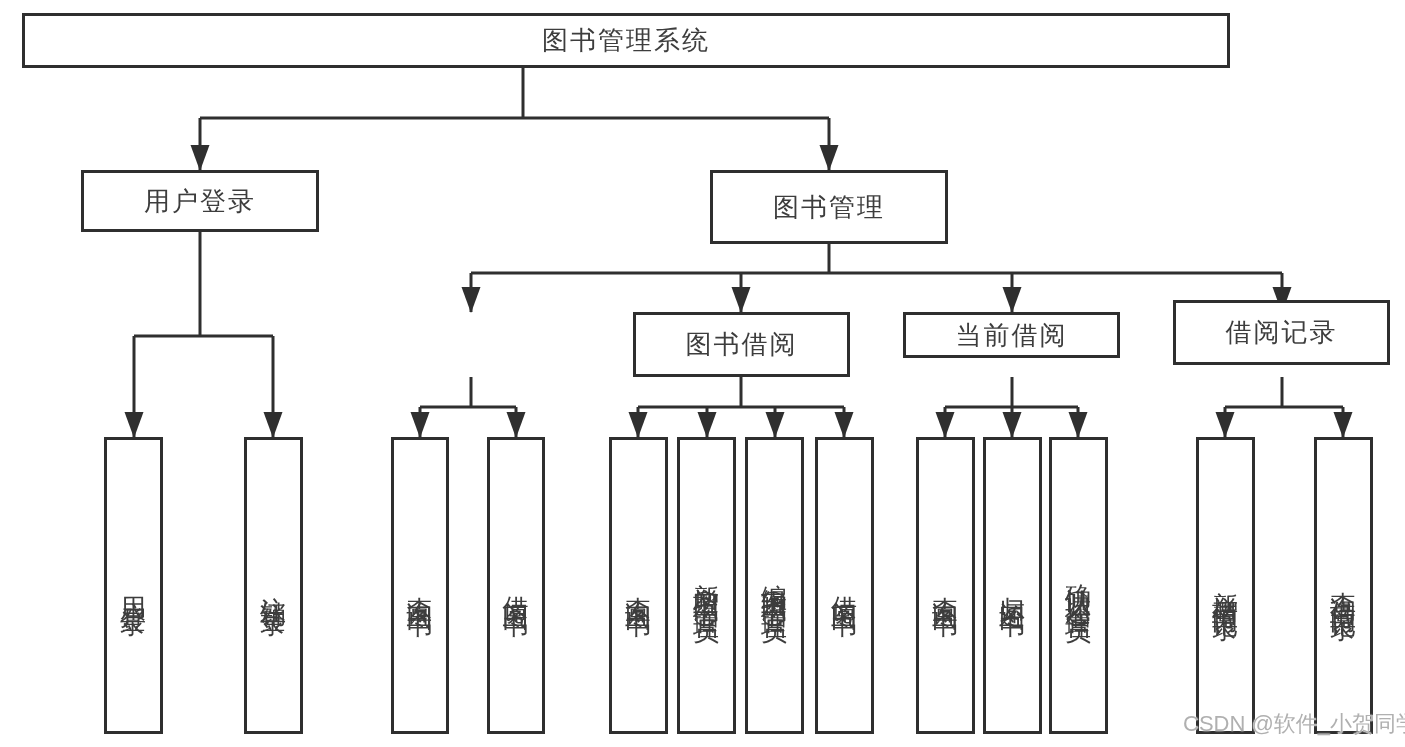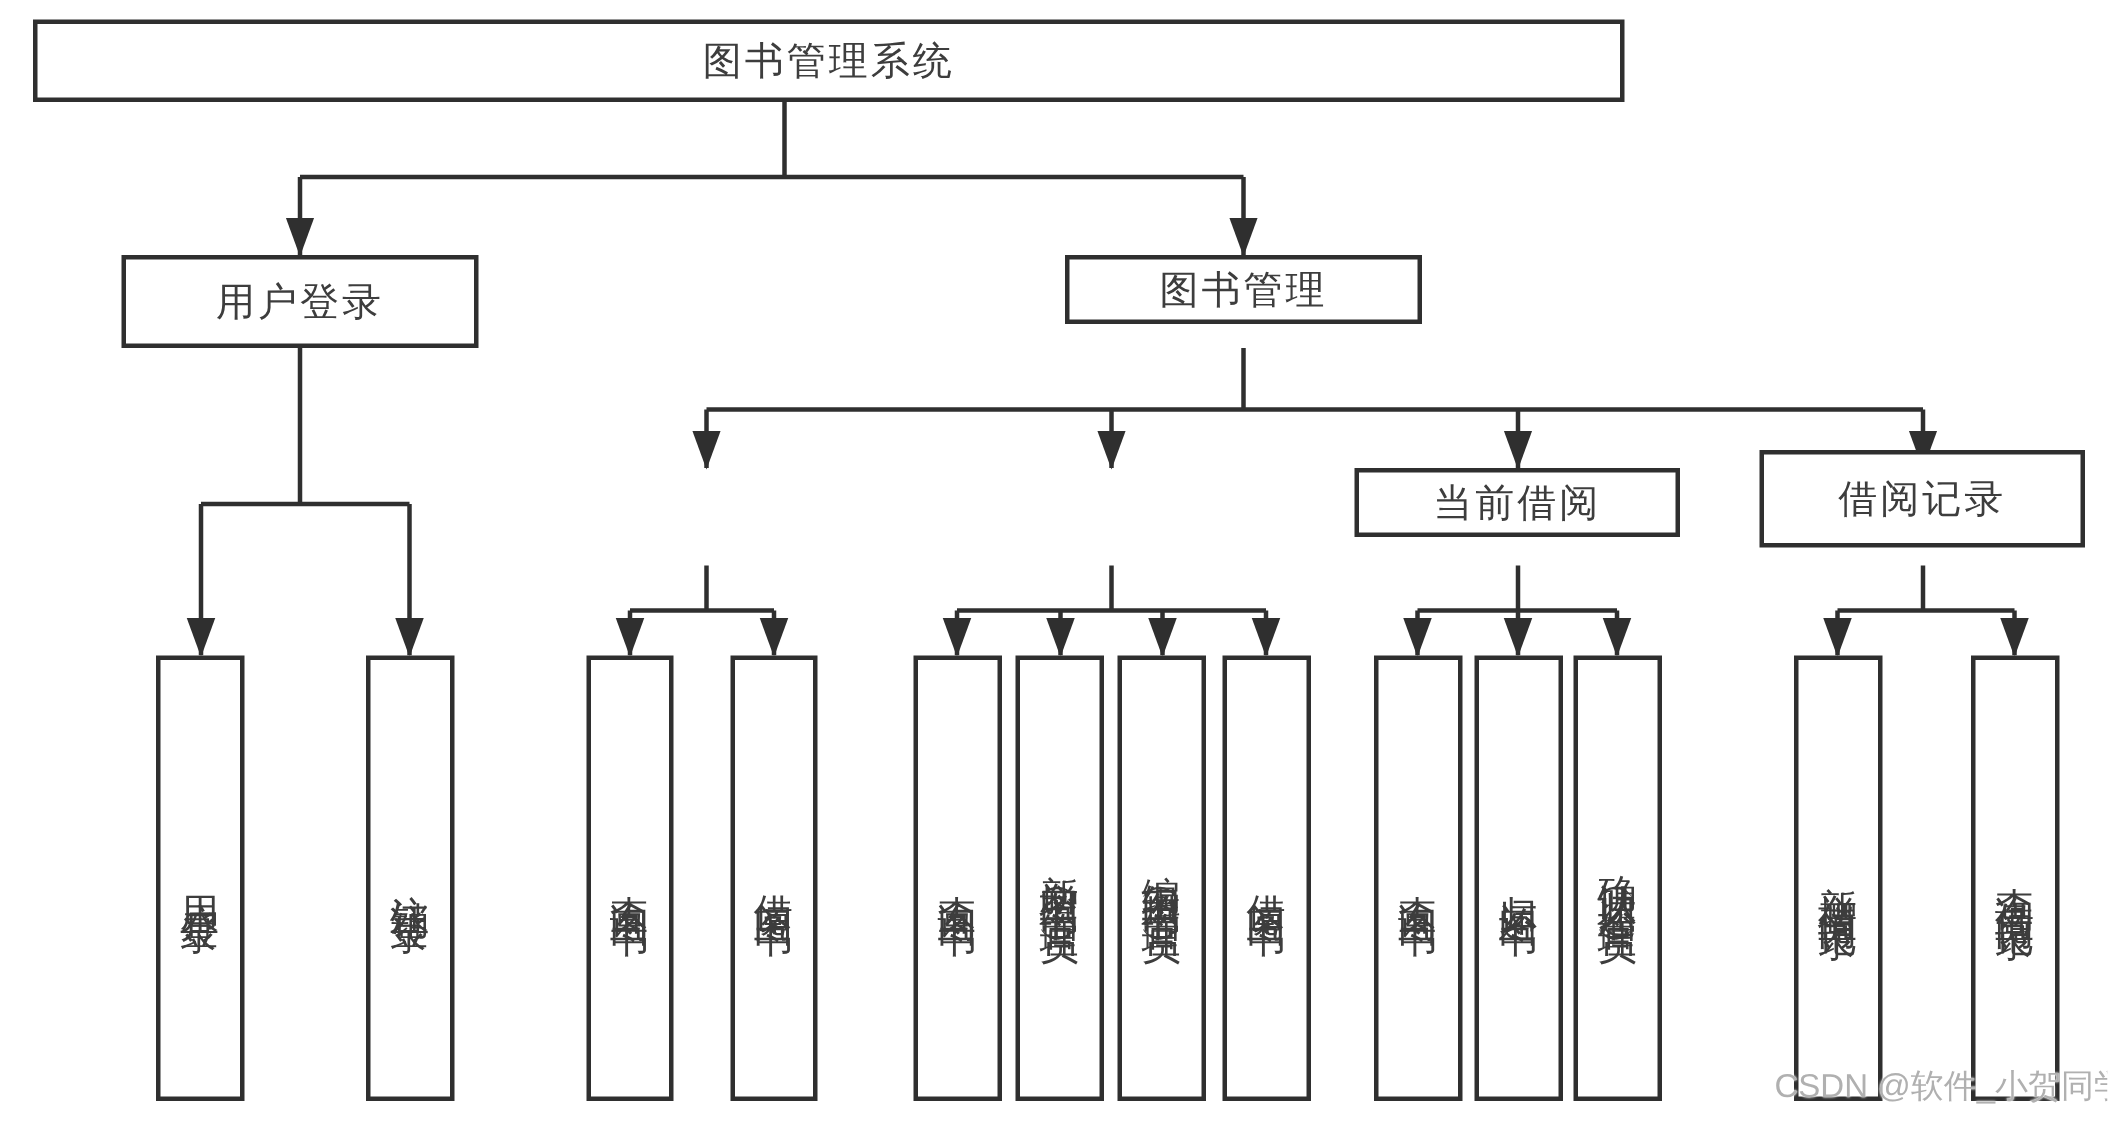--- a/index.html
+++ b/index.html
@@ -103,31 +103,34 @@
       <path d="M1012 407 V437" marker-end="url(#arw)"></path>
       <path d="M1078 407 V437" marker-end="url(#arw)"></path>
 
       <path d="M1282 377 V407"></path>
       <path d="M1225 407 H1343"></path>
       <path d="M1225 407 V437" marker-end="url(#arw)"></path>
       <path d="M1343 407 V437" marker-end="url(#arw)"></path>
     </g>
   </svg>
 
-  <div class="node nh" style="left:22px;top:13px;width:1061px;height:55px;font-family:Liberation Mono, monospace;">
+  <div class="node nh" style="left:22px;top:13px;width:1208px;height:55px;font-family:Liberation Mono, monospace;">
     <span class="lbl">图书管理系统</span>
   </div>
 
   <div class="node nh" style="left:81px;top:170px;width:238px;height:62px;">
     <span class="lbl">用户登录</span>
   </div>
-  <div class="node nh" style="left:710px;top:170px;width:238px;height:46px;">
+  <div class="node nh" style="left:710px;top:170px;width:238px;height:74px;">
     <span class="lbl">图书管理</span>
   </div>
 
+  <div class="node nh" style="left:633px;top:312px;width:217px;height:65px;">
+    <span class="lbl">图书借阅</span>
+  </div>
   <div class="node nh" style="left:903px;top:312px;width:217px;height:46px;">
     <span class="lbl">当前借阅</span>
   </div>
   <div class="node nh" style="left:1173px;top:300px;width:217px;height:65px;">
     <span class="lbl">借阅记录</span>
   </div>
 
   <div class="node nv" style="left:104px;top:437px;width:59px;height:297px;">
     <span class="lbl">用户登录</span>
   </div>

